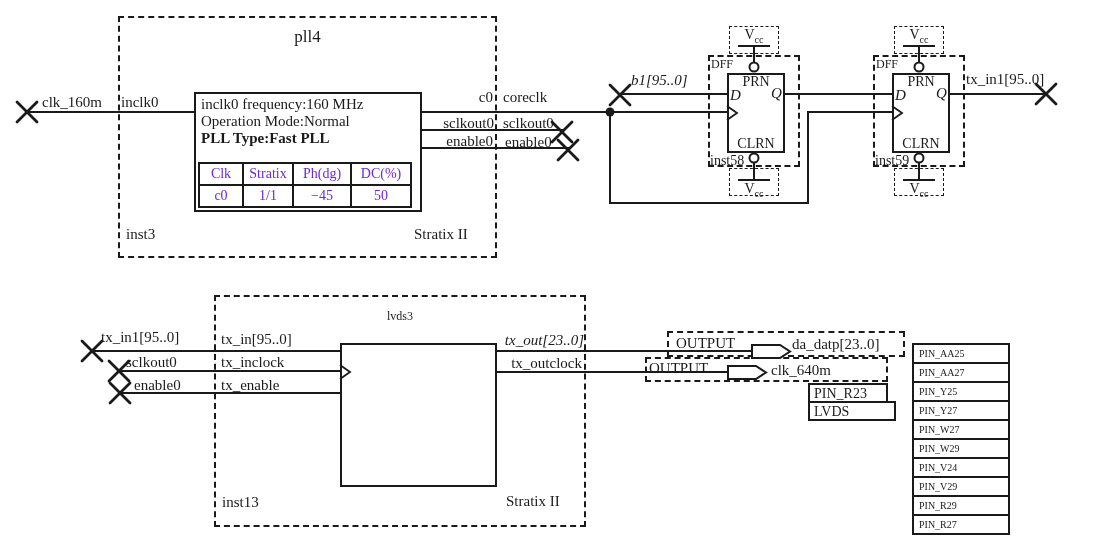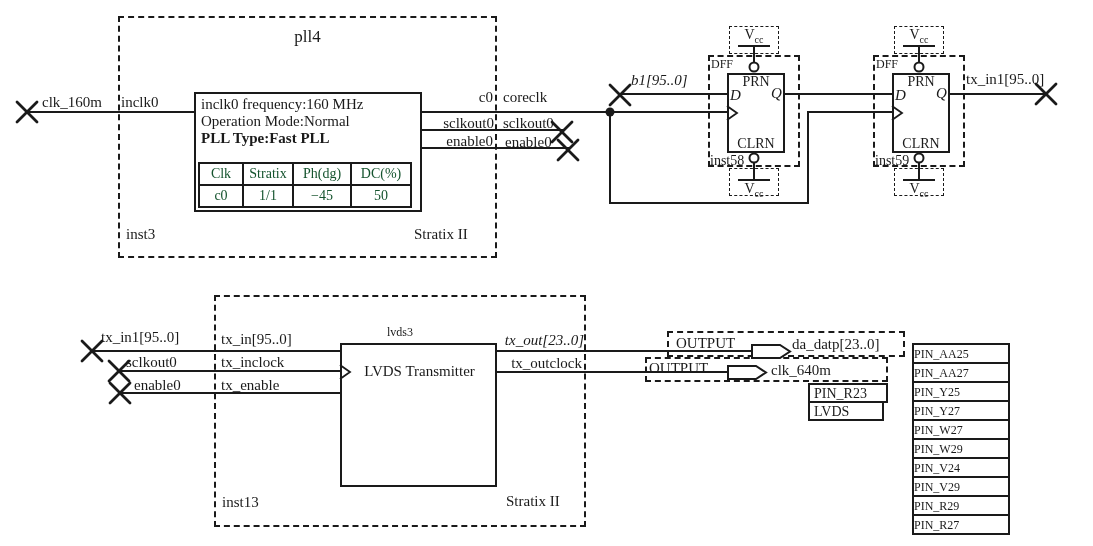--- a/index.html
+++ b/index.html
@@ -13,24 +13,24 @@
   .dashed{border:2px dashed #1a1a1a;}
   .dashedf{border:1.5px dashed #1a1a1a;}
   .overlay{position:absolute;left:0;top:0;z-index:5;pointer-events:none;}
   .txt{z-index:6;}
   .watermark{position:absolute;left:286px;top:240px;z-index:1;font-size:43px;
              letter-spacing:7px;color:#c8c8c8;white-space:nowrap;}
   .vcc{position:absolute;z-index:6;font-size:14px;text-align:center;width:50px;line-height:15px;}
   .vcc sub{font-size:10px;margin-top:15px;}
   .ptable{position:absolute;left:198px;top:162px;z-index:6;border-collapse:collapse;}
   .ptable td{border:2px solid #1a1a1a;font-size:14px;text-align:center;padding:0 3px;height:20px;
-             font-family:"Liberation Serif", serif;color:#14532d;}
+             font-family:"Liberation Serif", serif;color:#6d28d9;}
   .pincol{position:absolute;left:912px;top:343px;z-index:6;width:98px;}
   .pinbox{box-sizing:border-box;border:2px solid #1a1a1a;width:98px;height:21px;margin-top:-2px;
-          font-size:12px;line-height:18px;background:#fff0;}
+          font-size:10px;line-height:18px;padding-left:5px;background:#fff0;}
   .pinbox:first-child{margin-top:0;}
   .abox{box-sizing:border-box;border:2px solid #1a1a1a;position:absolute;font-size:14px;
         line-height:17px;padding-left:4px;z-index:6;}
 </style>
 </head>
 <body>
 
 <div class="canvas">
 
 
@@ -47,21 +47,21 @@
   <div class="bx dashedf" style="left:894px;top:26px;width:50px;height:28px;z-index:2"></div>
   <div class="bx dashedf" style="left:894px;top:168px;width:50px;height:28px;z-index:2"></div>
 
   <div class="bx dashed" style="left:214px;top:295px;width:372px;height:232px;z-index:2"></div>
   <div class="bx solid" style="left:340px;top:343px;width:157px;height:144px;z-index:2"></div>
 
   <div class="bx dashed" style="left:667px;top:331px;width:238px;height:26px;z-index:2"></div>
   <div class="bx dashed" style="left:645px;top:357px;width:243px;height:25px;z-index:2"></div>
 
   <div class="abox" style="left:808px;top:383px;width:80px;height:20px;"><span>PIN_R23</span></div>
-  <div class="abox" style="left:808px;top:401px;width:76px;height:20px;"><span>LVDS</span></div>
+  <div class="abox" style="left:808px;top:401px;width:88px;height:20px;"><span>LVDS</span></div>
 
   <div class="pincol">
     <div class="pinbox">PIN_AA25</div>
     <div class="pinbox">PIN_AA27</div>
     <div class="pinbox">PIN_Y25</div>
     <div class="pinbox">PIN_Y27</div>
     <div class="pinbox">PIN_W27</div>
     <div class="pinbox">PIN_W29</div>
     <div class="pinbox">PIN_V24</div>
     <div class="pinbox">PIN_V29</div>
@@ -198,27 +198,26 @@
   <div class="lbl txt it" style="left:895px;top:87px;">D</div>
   <div class="lbl txt it" style="left:936px;top:85px;">Q</div>
   <div class="lbl txt f14 ctr" style="left:892px;top:136px;width:58px;">CLRN</div>
   <div class="lbl txt f14" style="left:875px;top:153px;">inst59</div>
   <div class="vcc" style="left:894px;top:27px;"><span>V</span><sub>cc</sub></div>
   <div class="vcc" style="left:894px;top:181px;"><span>V</span><sub>cc</sub></div>
 
   <div class="lbl txt it" style="left:631px;top:72px;">b1[95..0]</div>
   <div class="lbl txt" style="left:966px;top:71px;">tx_in1[95..0]</div>
 
-  <div class="lbl txt f16 ctr" style="left:214px;top:324px;width:372px;">lvds3</div>
+  <div class="lbl txt f16 ctr" style="left:214px;top:308px;width:372px;">lvds3</div>
   <div class="lbl txt" style="left:221px;top:331px;">tx_in[95..0]</div>
   <div class="lbl txt" style="left:221px;top:354px;">tx_inclock</div>
   <div class="lbl txt" style="left:221px;top:377px;">tx_enable</div>
   <div class="lbl txt rt" style="left:496px;top:332px;width:88px;font-style:italic;">tx_out[23..0]</div>
   <div class="lbl txt rt" style="left:494px;top:355px;width:88px;">tx_outclock</div>
-  <div class="lbl txt ctr" style="left:342px;top:363px;width:155px;">LVDS Transmitter</div>
   <div class="lbl txt" style="left:222px;top:494px;">inst13</div>
   <div class="lbl txt" style="left:506px;top:493px;">Stratix II</div>
   <div class="lbl txt" style="left:101px;top:329px;">tx_in1[95..0]</div>
   <div class="lbl txt" style="left:126px;top:354px;">sclkout0</div>
   <div class="lbl txt" style="left:134px;top:377px;">enable0</div>
 
   <div class="lbl txt" style="left:676px;top:335px;">OUTPUT</div>
   <div class="lbl txt" style="left:792px;top:336px;">da_datp[23..0]</div>
   <div class="lbl txt" style="left:649px;top:360px;">OUTPUT</div>
   <div class="lbl txt" style="left:771px;top:362px;">clk_640m</div>

